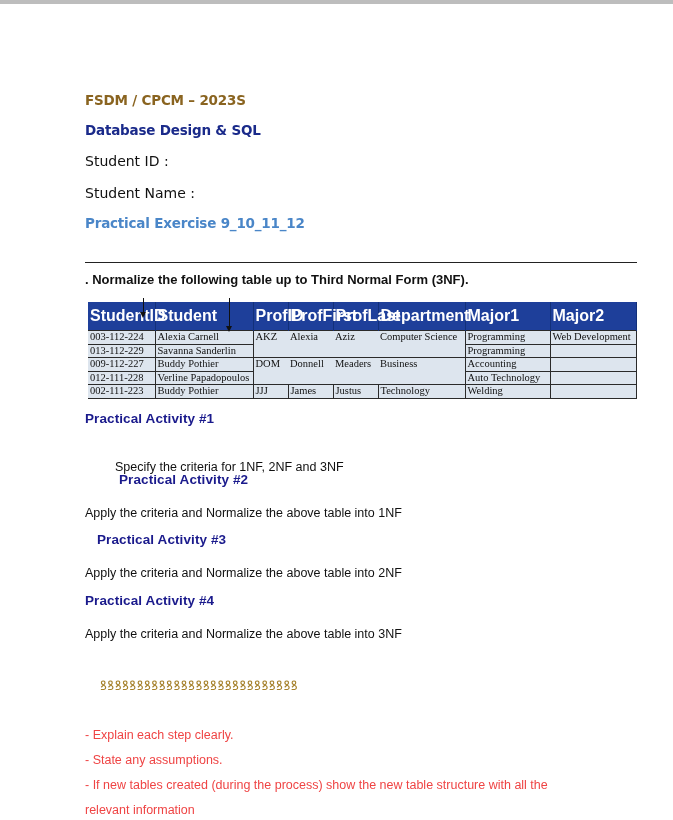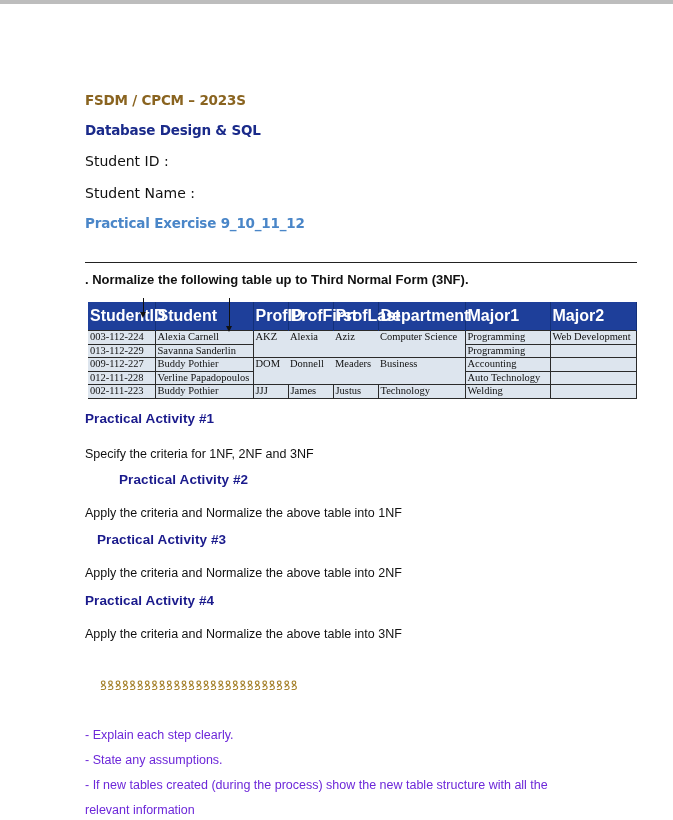--- a/index.html
+++ b/index.html
@@ -35,21 +35,21 @@
   table.nf tr:last-child td { border-bottom:1px solid #2a2a2a; }
   .arrow { position:absolute; width:1px; background:#111; }
   .arrow::after {
     content:""; position:absolute; left:-3px; bottom:-5px; width:0; height:0;
     border-left:3.5px solid transparent; border-right:3.5px solid transparent; border-top:6px solid #111;
   }
 
   .act-title { left:85px; font-size:13.5px; font-weight:bold; color:#1a1a8c; letter-spacing:0.1px; }
   .act-text { left:85px; font-size:12.5px; color:#111; }
   .ornament { left:100px; top:676px; font-size:13px; color:#a5802a; letter-spacing:0.5px; }
-  .note { left:85px; font-size:12.5px; color:#6d28d9; }
+  .note { left:85px; font-size:12.5px; color:#ef4444; }
 </style>
 </head>
 <body>
 
 <div class="topbar"></div>
 
 <div class="abs cal course">FSDM / CPCM – 2023S</div>
 <div class="abs cal subject">Database Design &amp; SQL</div>
 <div class="abs cal sid">Student ID :</div>
 <div class="abs cal sname">Student Name :</div>
@@ -133,21 +133,21 @@
         <td>Welding</td>
         <td></td>
       </tr>
     </tbody>
   </table>
   <div class="arrow" style="left:55px; top:-4px; height:15px;"></div>
   <div class="arrow" style="left:141px; top:-4px; height:29px;"></div>
 </div>
 
 <div class="abs act-title" style="top:411px;">Practical Activity #1</div>
-<div class="abs act-text" style="top:447px;">Specify the criteria for 1NF, 2NF and 3NF</div>
+<div class="abs act-text" style="top:460px;margin-left:30px;">Specify the criteria for 1NF, 2NF and 3NF</div>
 <div class="abs act-title" style="top:472px;padding-left:34px;">Practical Activity #2</div>
 <div class="abs act-text" style="top:506px;">Apply the criteria and Normalize the above table into 1NF</div>
 <div class="abs act-title" style="top:532px;padding-left:12px;">Practical Activity #3</div>
 <div class="abs act-text" style="top:566px;">Apply the criteria and Normalize the above table into 2NF</div>
 <div class="abs act-title" style="top:593px;">Practical Activity #4</div>
 <div class="abs act-text" style="top:627px;">Apply the criteria and Normalize the above table into 3NF</div>
 
 <div class="abs ornament">ꝸꝸꝸꝸꝸꝸꝸꝸꝸꝸꝸꝸꝸꝸꝸꝸꝸꝸꝸꝸꝸꝸꝸꝸꝸꝸꝸ</div>
 
 <div class="abs note" style="top:728px;">- Explain each step clearly.</div>

